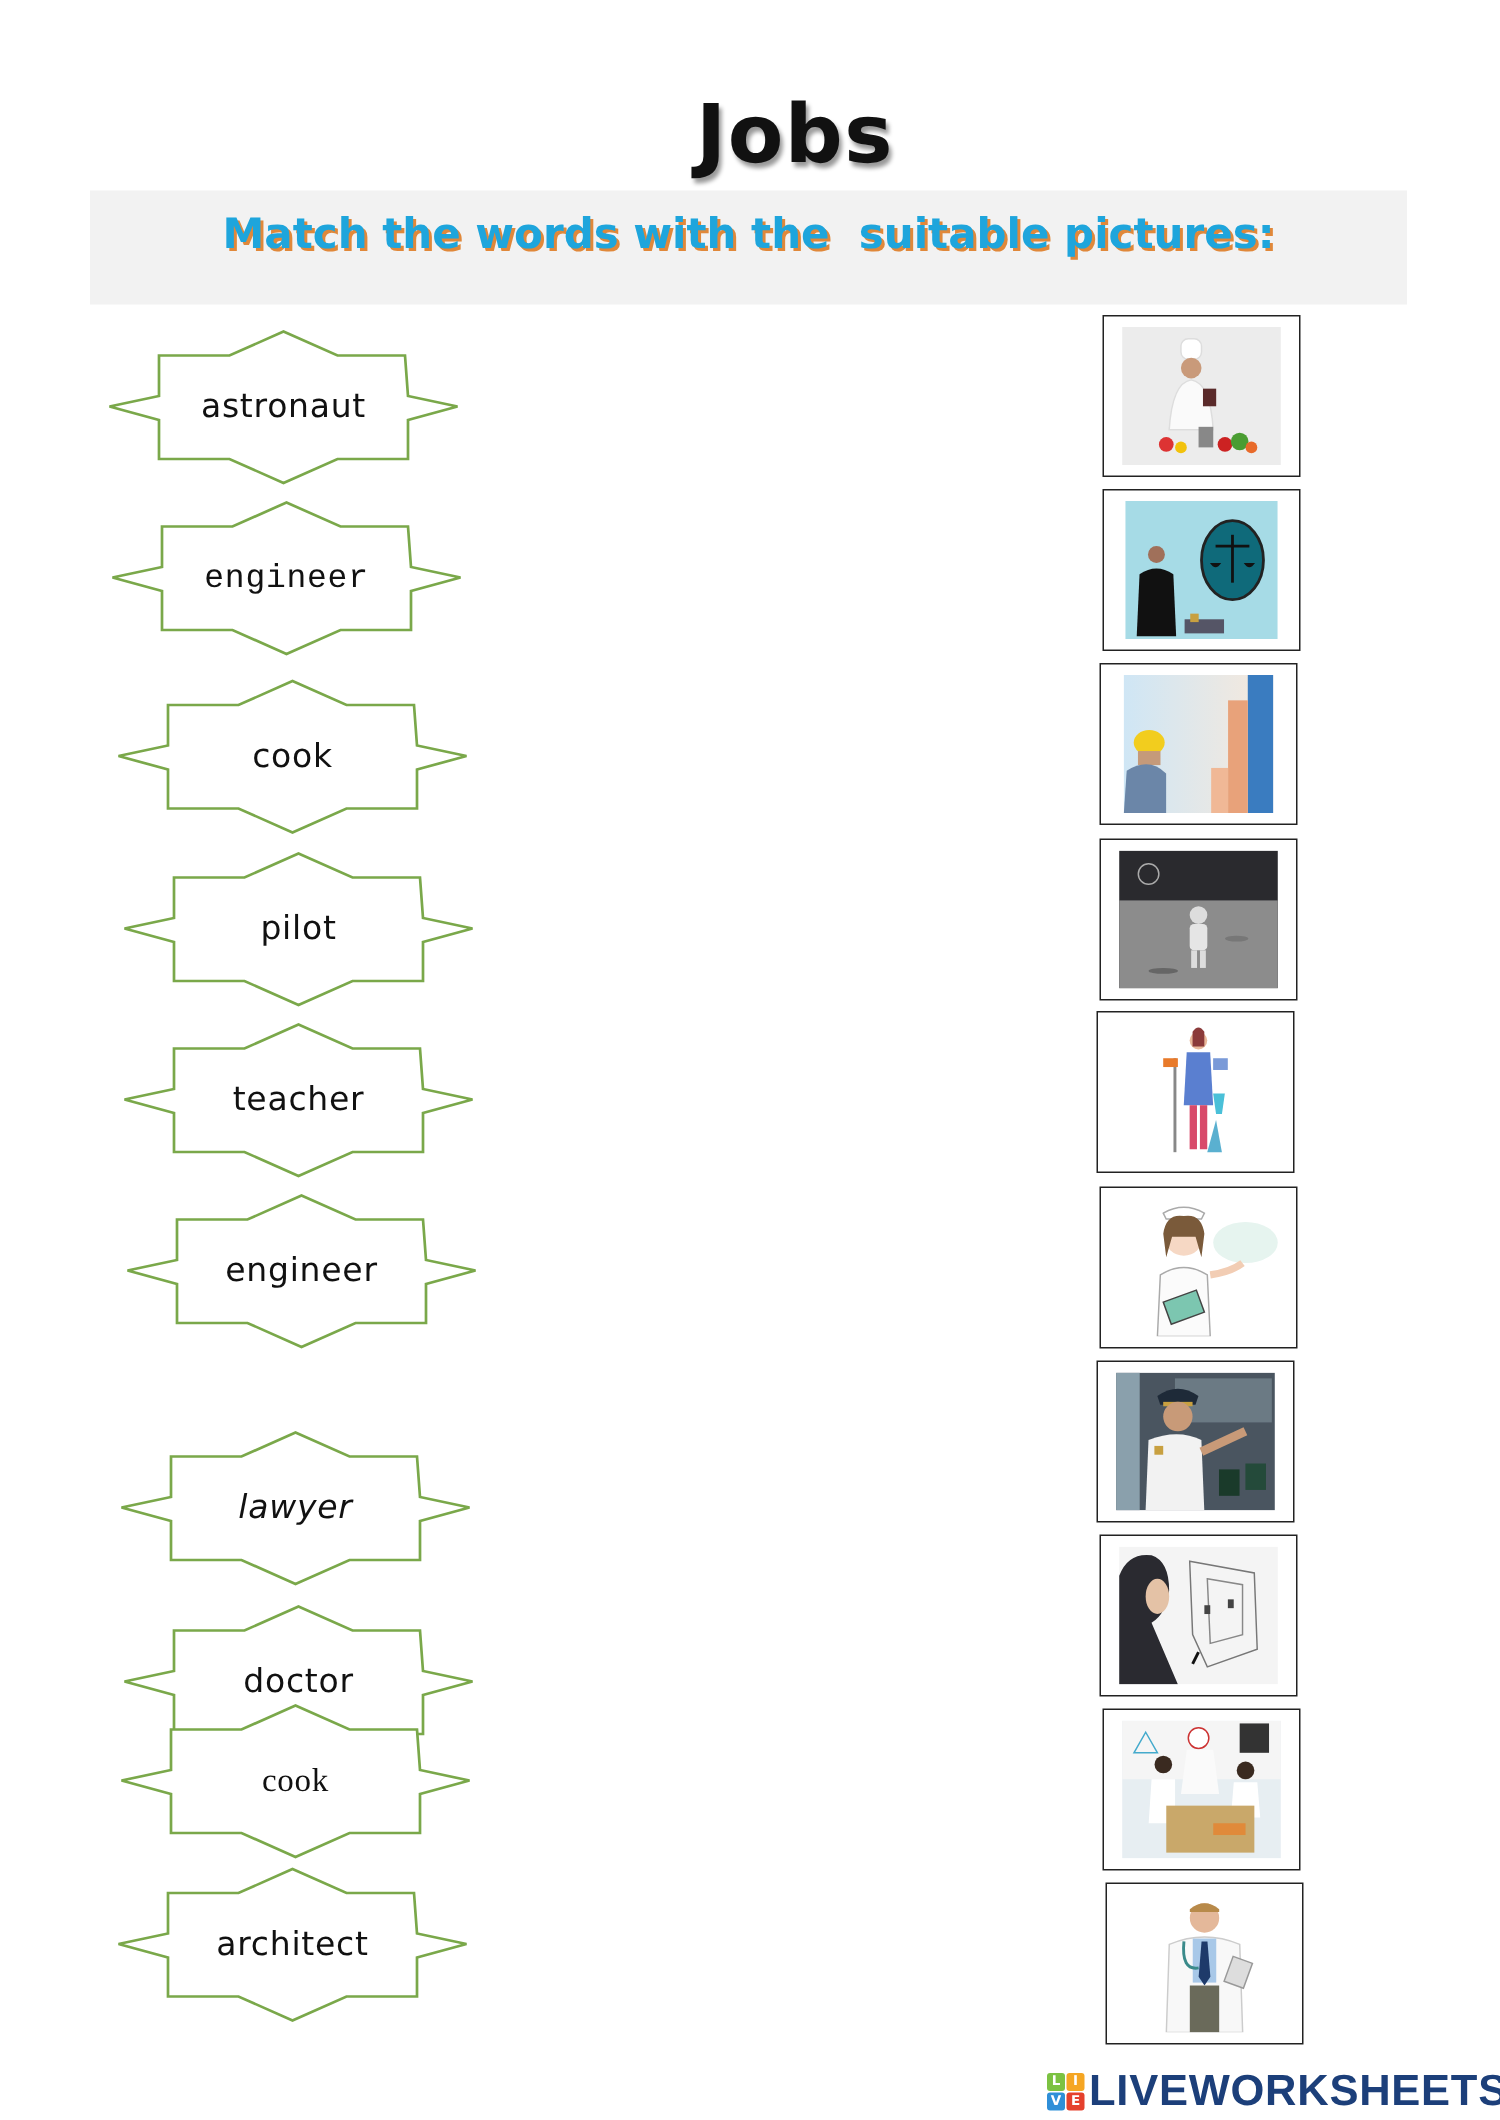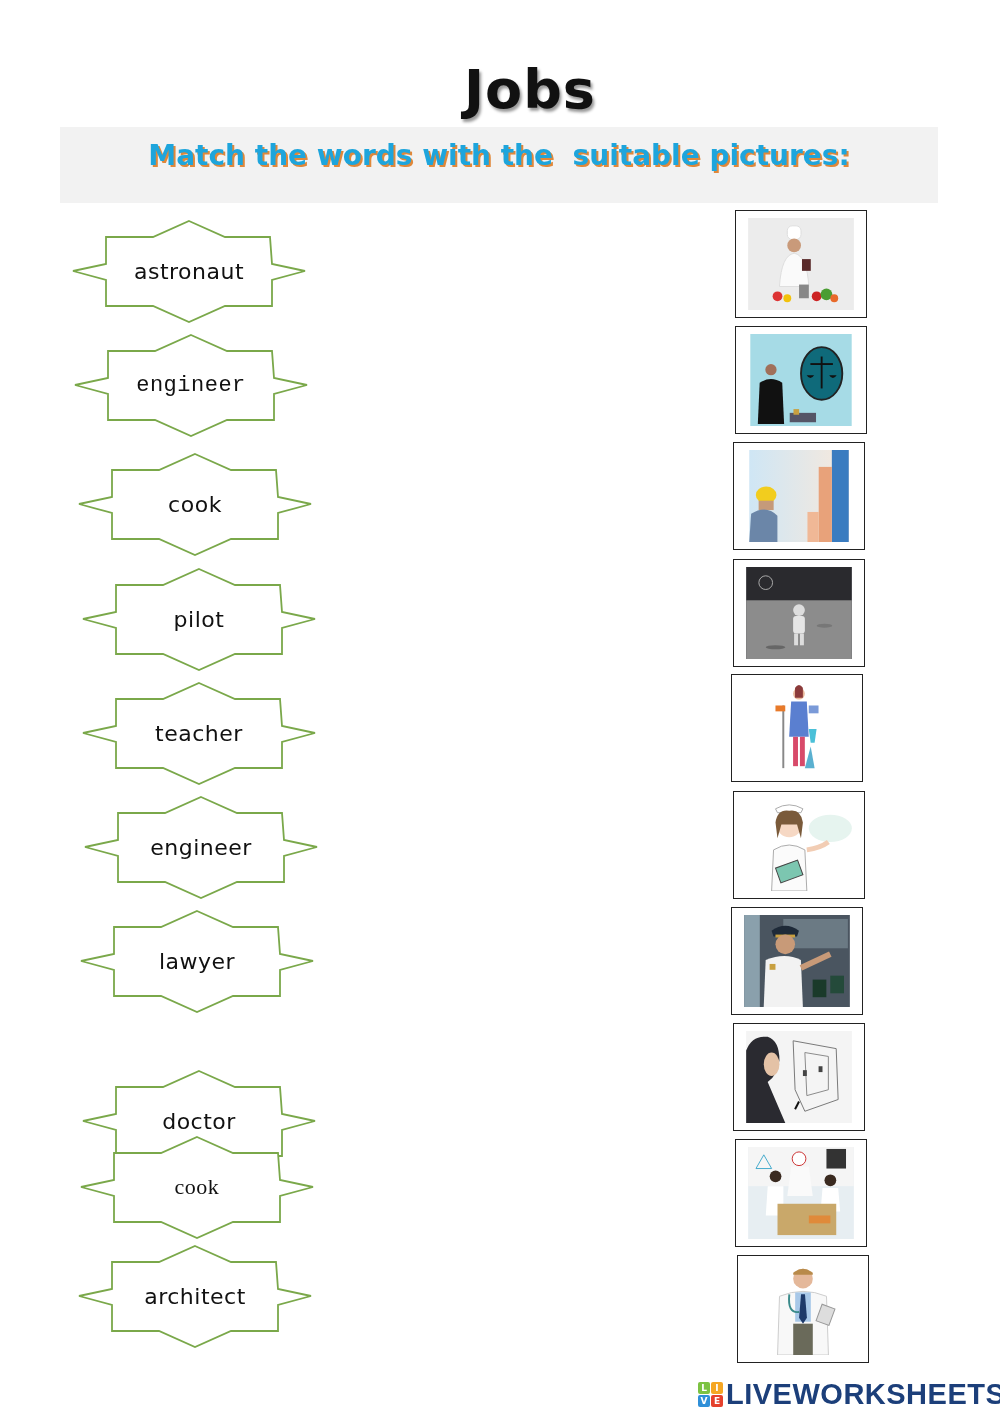--- a/index.html
+++ b/index.html
@@ -56,21 +56,21 @@
         <path d="M119,3 L155,19 L200,19 L202,46 L235,53 L202,62 L202,88 L155,88 L119,104 L83,88 L36,88 L36,62 L3,53 L36,46 L36,19 L83,19 Z" fill="#ffffff" stroke="#7aa84a" stroke-width="1.8"></path>
       </svg>
       <div class="star-label">teacher</div>
     </div>
     <div class="star" style="left: 82px; top: 794px;">
       <svg viewBox="0 0 238 106">
         <path d="M119,3 L155,19 L200,19 L202,46 L235,53 L202,62 L202,88 L155,88 L119,104 L83,88 L36,88 L36,62 L3,53 L36,46 L36,19 L83,19 Z" fill="#ffffff" stroke="#7aa84a" stroke-width="1.8"></path>
       </svg>
       <div class="star-label">engineer</div>
     </div>
-    <div class="star" style="left: 78px; top: 908px;">
+    <div class="star" style="left: 78px; top: 952px; font-style: italic;">
       <svg viewBox="0 0 238 106">
         <path d="M119,3 L155,19 L200,19 L202,46 L235,53 L202,62 L202,88 L155,88 L119,104 L83,88 L36,88 L36,62 L3,53 L36,46 L36,19 L83,19 Z" fill="#ffffff" stroke="#7aa84a" stroke-width="1.8"></path>
       </svg>
       <div class="star-label">lawyer</div>
     </div>
     <div class="star" style="left: 80px; top: 1068px;">
       <svg viewBox="0 0 238 106">
         <path d="M119,3 L155,19 L200,19 L202,46 L235,53 L202,62 L202,88 L155,88 L119,104 L83,88 L36,88 L36,62 L3,53 L36,46 L36,19 L83,19 Z" fill="#ffffff" stroke="#7aa84a" stroke-width="1.8"></path>
       </svg>
       <div class="star-label">doctor</div>

